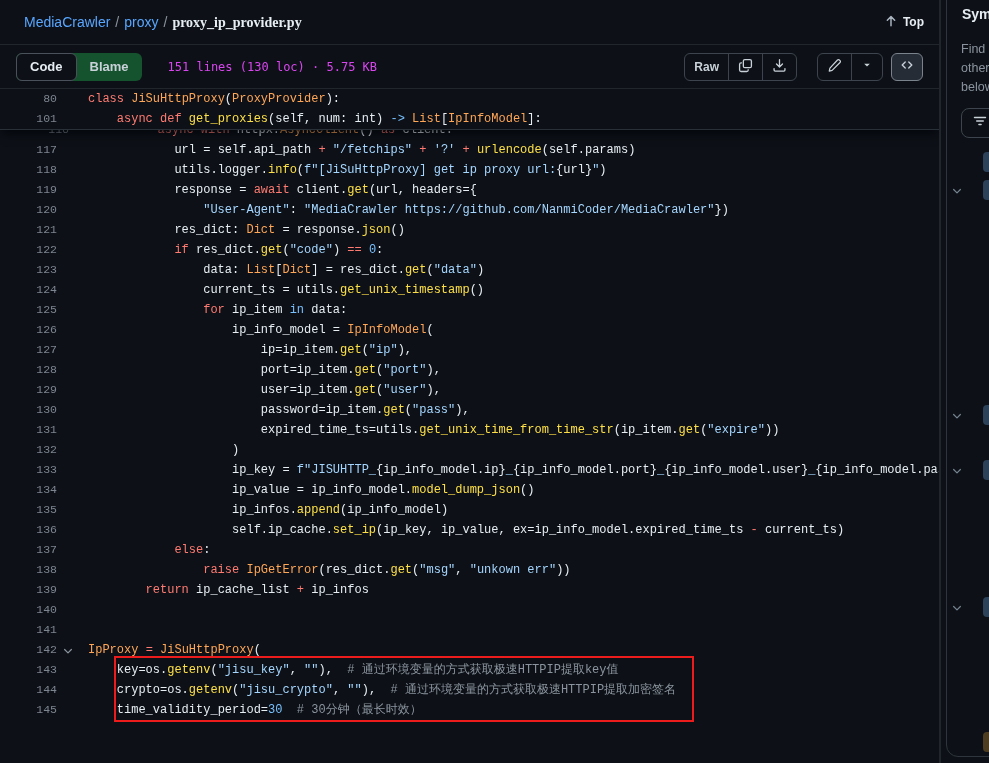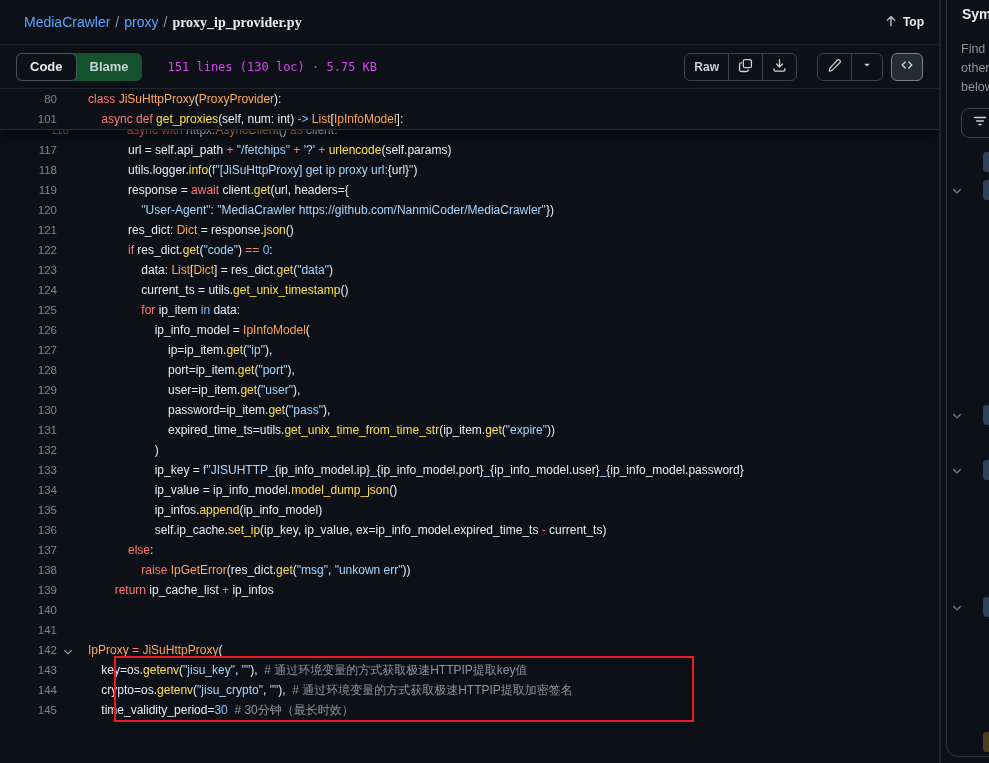--- a/index.html
+++ b/index.html
@@ -35,21 +35,21 @@
     overflow:hidden;margin-left:20px;flex:none;}
   .btn{min-width:30px;padding:0 9px;display:flex;align-items:center;justify-content:center;
     font-size:12px;font-weight:600;color:#c9d1d9;cursor:pointer;box-sizing:border-box;}
   .btn + .btn{border-left:1px solid #3d444d;}
   .btn-single{display:flex;align-items:center;justify-content:center;width:32px;height:28px;
     border:1px solid #3d444d;border-radius:6px;margin-left:8px;box-sizing:border-box;cursor:pointer;flex:none;}
   .btn-single.active{border-color:#7a828c;background:#262c36;}
 
   
   .code-area{position:relative;height:636px;overflow:hidden;
-    font-family:Liberation Sans, sans-serif;font-size:12px;}
+    font-family:Liberation Mono, monospace;font-size:12px;}
   .row{height:20px;line-height:20px;white-space:pre;display:flex;position:relative;}
   .ln{width:57px;text-align:right;color:#7d8590;flex:none;font-size:11.5px;}
   .ct{padding-left:31px;color:#e6edf3;}
   .row-chev{position:absolute;left:62px;top:4px;width:12px;height:12px;color:#8b949e;cursor:pointer;}
   .sticky{position:relative;background:#0d1117;border-top:1px solid #21262d;
     border-bottom:1px solid #2a3038;box-shadow:0 6px 9px -2px rgba(1,4,9,0.75);z-index:2;}
   .clip116{height:10px;overflow:hidden;position:relative;}
   .clip116 .row{margin-top:-10px;padding-left:12px;}
   .tk-k{color:#ff7b72;}
   .tk-s{color:#a5d6ff;}

